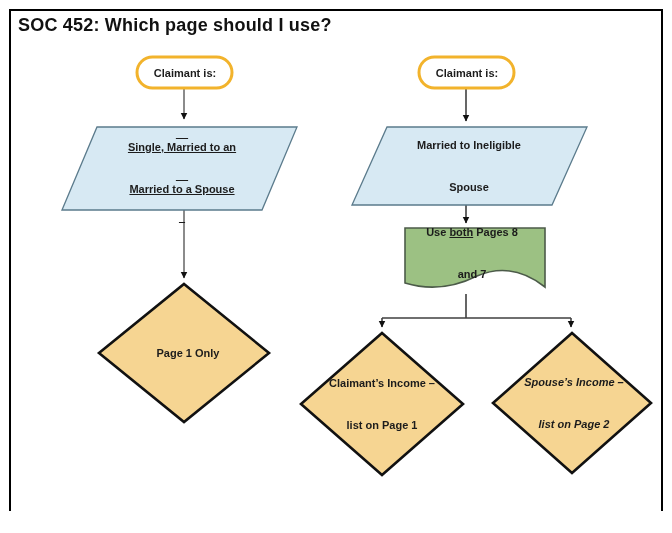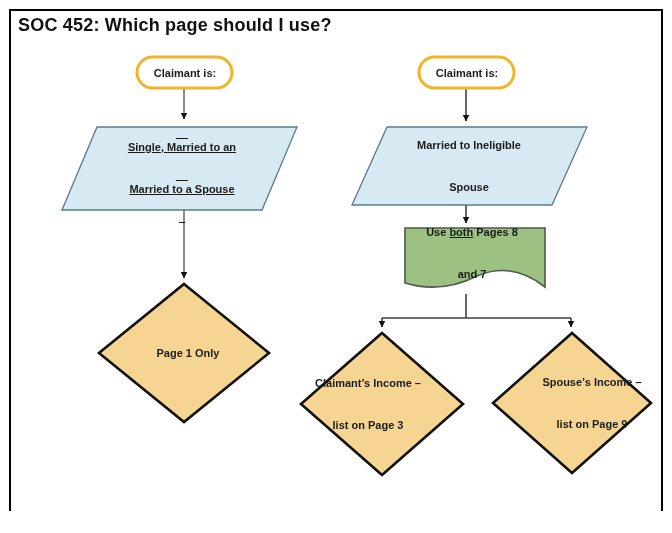--- a/index.html
+++ b/index.html
@@ -96,22 +96,22 @@
     <div>Spouse</div>
   </div>
 
   <div class="label" style="left:472px; top:253px;">
     <div><span>Use </span><span class="u">both</span><span> Pages 8</span></div>
     <div>and 7</div>
   </div>
 
   <div class="label" style="left:188px; top:353px;">Page 1 Only</div>
 
-  <div class="label" style="left:368px; top:404px;text-align:center;">
+  <div class="label" style="left:382px; top:404px;text-align:center;">
     <div>Claimant’s Income –</div>
-    <div>list on Page 3</div>
+    <div>list on Page 1</div>
   </div>
 
-  <div class="label" style="left:592px; top:403px;">
+  <div class="label" style="left:574px; top:403px;font-style:italic;">
     <div>Spouse’s Income –</div>
-    <div>list on Page 9</div>
+    <div>list on Page 2</div>
   </div>
 </div>
 
 </body></html>

